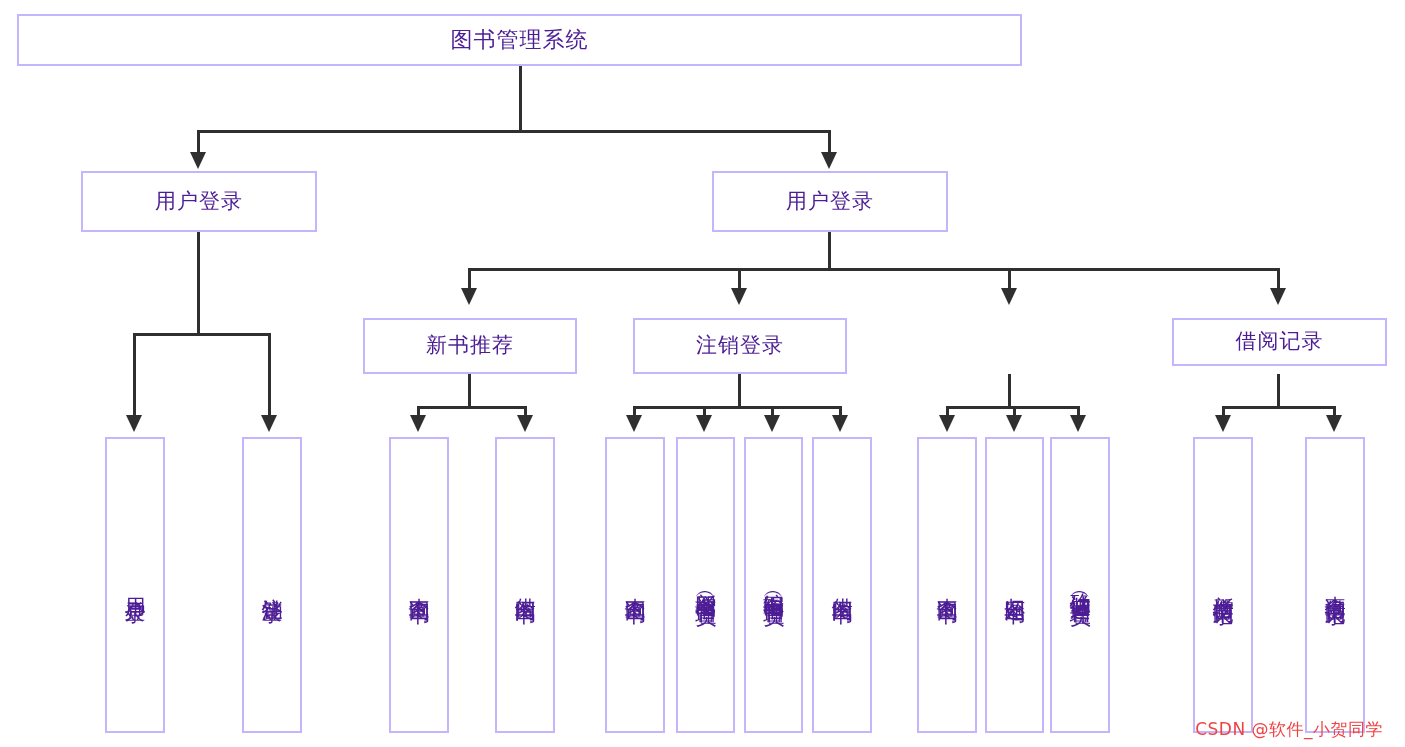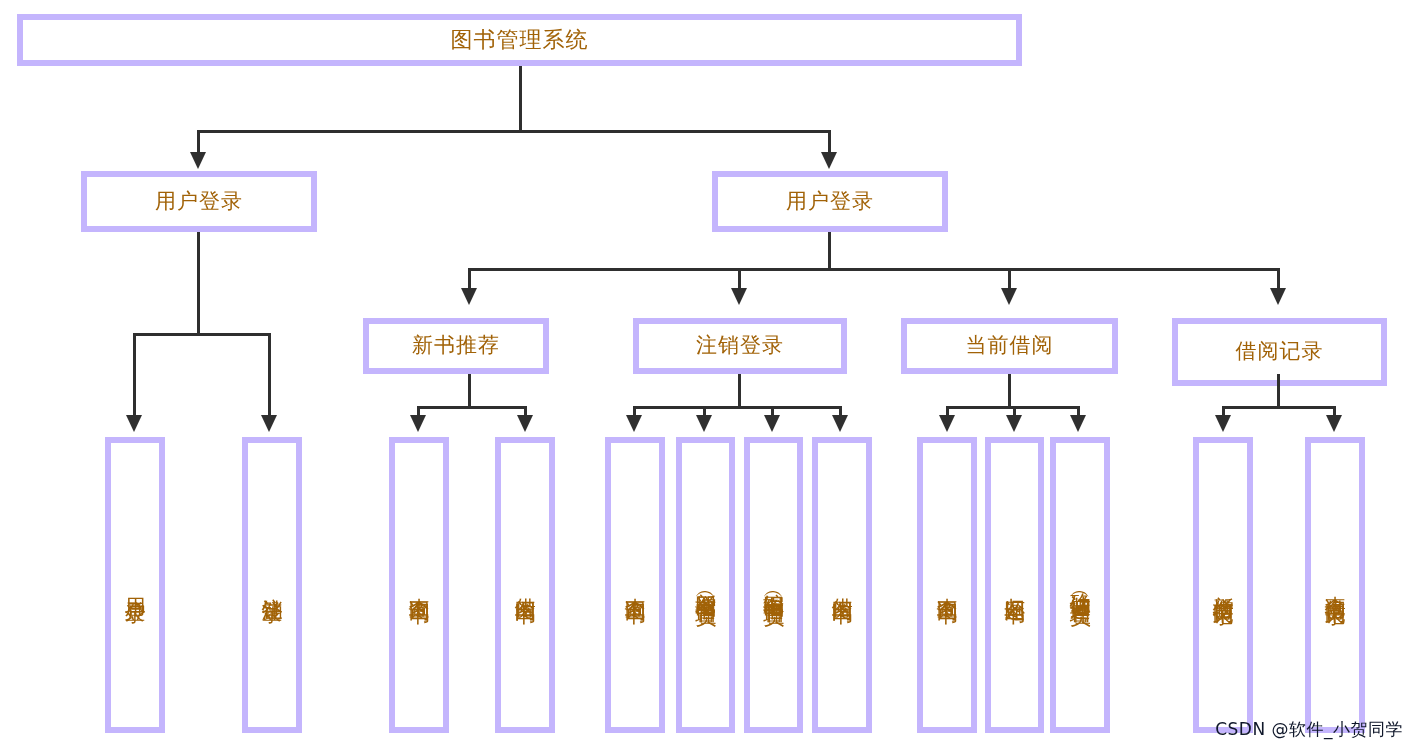--- a/index.html
+++ b/index.html
@@ -13,26 +13,26 @@
   #canvas {
     position: relative;
     width: 1405px;
     height: 747px;
     background: #ffffff;
     overflow: hidden;
   }
   .node {
     position: absolute;
     box-sizing: border-box;
-    border: 6px solid #c4b5fd;
+    border: 2px solid #c4b5fd;
     background: #ffffff;
     display: flex;
     align-items: center;
     justify-content: center;
-    color: #a16207;
+    color: #4c1d95;
   }
   .node.horiz {
     font-size: 21px;
     letter-spacing: 1px;
     line-height: 1.2;
   }
   .node.vert {
     writing-mode: vertical-rl;
     text-orientation: upright;
     font-size: 21px;
@@ -60,24 +60,24 @@
   .arrow {
     position: absolute;
     width: 0;
     height: 0;
     border-left: 8px solid transparent;
     border-right: 8px solid transparent;
     border-top: 17px solid #2f2f2f;
   }
   #watermark {
     position: absolute;
-    right: 2px;
+    right: 22px;
     bottom: 6px;
     font-size: 17px;
-    color: #0f172a;
+    color: #ef4444;
     letter-spacing: 0.5px;
     white-space: nowrap;
   }
 </style>
 </head>
 <body>
 
 <div id="canvas">
 
   <div class="node horiz" id="root-node" style="left:17px; top:14px; width:1005px; height:52px;">
@@ -113,30 +113,27 @@
   <div class="edge h" style="left:468px; top:268px; width:812px; height:3px;"></div>
   <div class="edge v" style="left:468px; top:268px; width:3px; height:23px;"></div>
   <div class="arrow" style="left:461px; top:288px;"></div>
   <div class="edge v" style="left:738px; top:268px; width:3px; height:23px;"></div>
   <div class="arrow" style="left:731px; top:288px;"></div>
   <div class="edge v" style="left:1008px; top:268px; width:3px; height:23px;"></div>
   <div class="arrow" style="left:1001px; top:288px;"></div>
   <div class="edge v" style="left:1277px; top:268px; width:3px; height:23px;"></div>
   <div class="arrow" style="left:1270px; top:288px;"></div>
 
-  <div class="node horiz" style="left:363px; top:318px; width:186px; height:56px;">
+  <div class="node horiz" style="left:363px; top:318px; width:214px; height:56px;">
     <span>新书推荐</span>
   </div>
   <div class="node horiz" style="left:633px; top:318px; width:214px; height:56px;">
     <span>注销登录</span>
   </div>
-  <div class="node horiz" style="left:901px; top:318px; width:217px; height:56px;">
-    <span>当前借阅</span>
-  </div>
-  <div class="node horiz" style="left:1172px; top:318px; width:215px; height:68px;">
+  <div class="node horiz" style="left:1172px; top:318px; width:215px; height:48px;">
     <span>借阅记录</span>
   </div>
 
   <div class="edge v" style="left:468px; top:374px; width:3px; height:34px;"></div>
   <div class="edge h" style="left:417px; top:406px; width:110px; height:3px;"></div>
   <div class="edge v" style="left:417px; top:406px; width:3px; height:12px;"></div>
   <div class="arrow" style="left:410px; top:415px;"></div>
   <div class="edge v" style="left:524px; top:406px; width:3px; height:12px;"></div>
   <div class="arrow" style="left:517px; top:415px;"></div>
 

